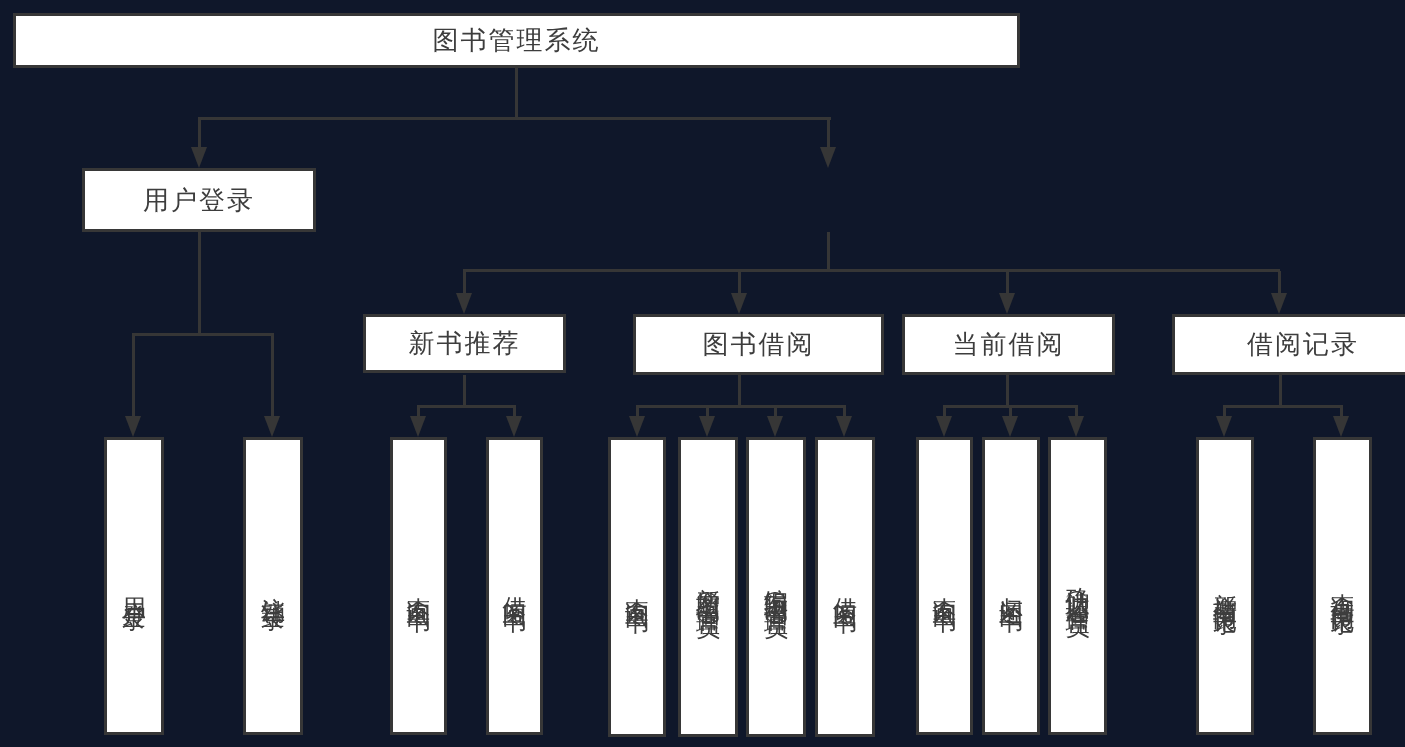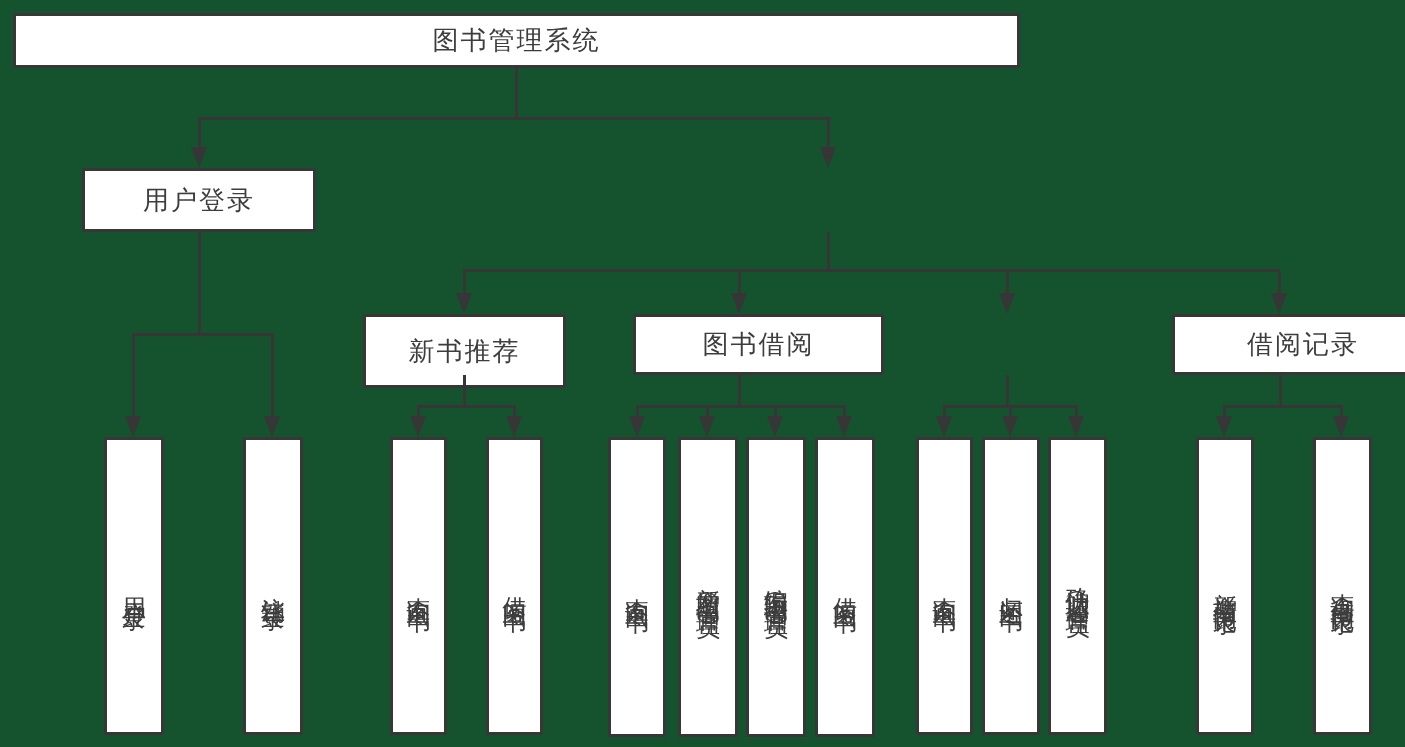--- a/index.html
+++ b/index.html
@@ -4,21 +4,21 @@
 <style>
   html, body {
     margin: 0; padding: 0;
     background: #ffffff;
     font-family: "DejaVu Sans", "Liberation Sans", sans-serif;
   }
   #diagram {
     position: relative;
     width: 1405px;
     height: 747px;
-    background: #14532d;
+    background: #0f172a;
     overflow: hidden;
   }
   .node {
     position: absolute;
     box-sizing: border-box;
     border: 3px solid #373737;
     background: #ffffff;
     display: flex;
     align-items: center;
     justify-content: center;
@@ -91,25 +91,28 @@
   <div class="hline" style="left:463px;top:269px;width:817px"></div>
   <div class="vline" style="left:463px;top:271px;height:24px"></div>
   <div class="arrow" style="left:456px;top:293px"></div>
   <div class="vline" style="left:738px;top:271px;height:24px"></div>
   <div class="arrow" style="left:731px;top:293px"></div>
   <div class="vline" style="left:1006px;top:271px;height:24px"></div>
   <div class="arrow" style="left:999px;top:293px"></div>
   <div class="vline" style="left:1278px;top:271px;height:24px"></div>
   <div class="arrow" style="left:1271px;top:293px"></div>
 
-  <div class="node" style="left:363px;top:314px;width:203px;height:74px">
+  <div class="node" style="left:363px;top:314px;width:203px;height:59px">
     <span>新书推荐</span>
   </div>
   <div class="node" style="left:633px;top:314px;width:251px;height:61px">
     <span>图书借阅</span>
+  </div>
+  <div class="node" style="left:902px;top:314px;width:213px;height:61px">
+    <span>当前借阅</span>
   </div>
   <div class="node" style="left:1172px;top:314px;width:262px;height:61px">
     <span>借阅记录</span>
   </div>
 
   <div class="vline" style="left:463px;top:375px;height:33px"></div>
   <div class="hline" style="left:417px;top:405px;width:99px"></div>
   <div class="vline" style="left:417px;top:407px;height:10px"></div>
   <div class="arrow" style="left:410px;top:416px"></div>
   <div class="vline" style="left:513px;top:407px;height:10px"></div>

